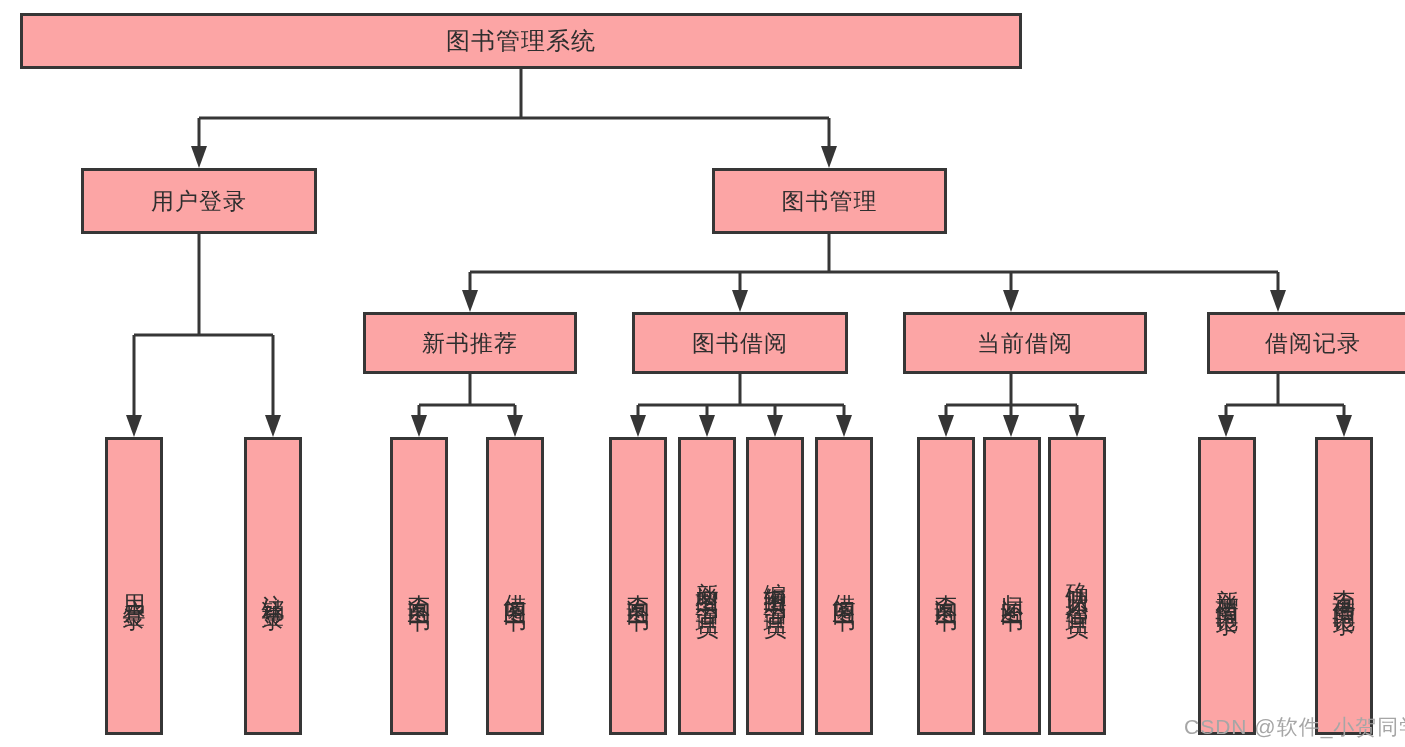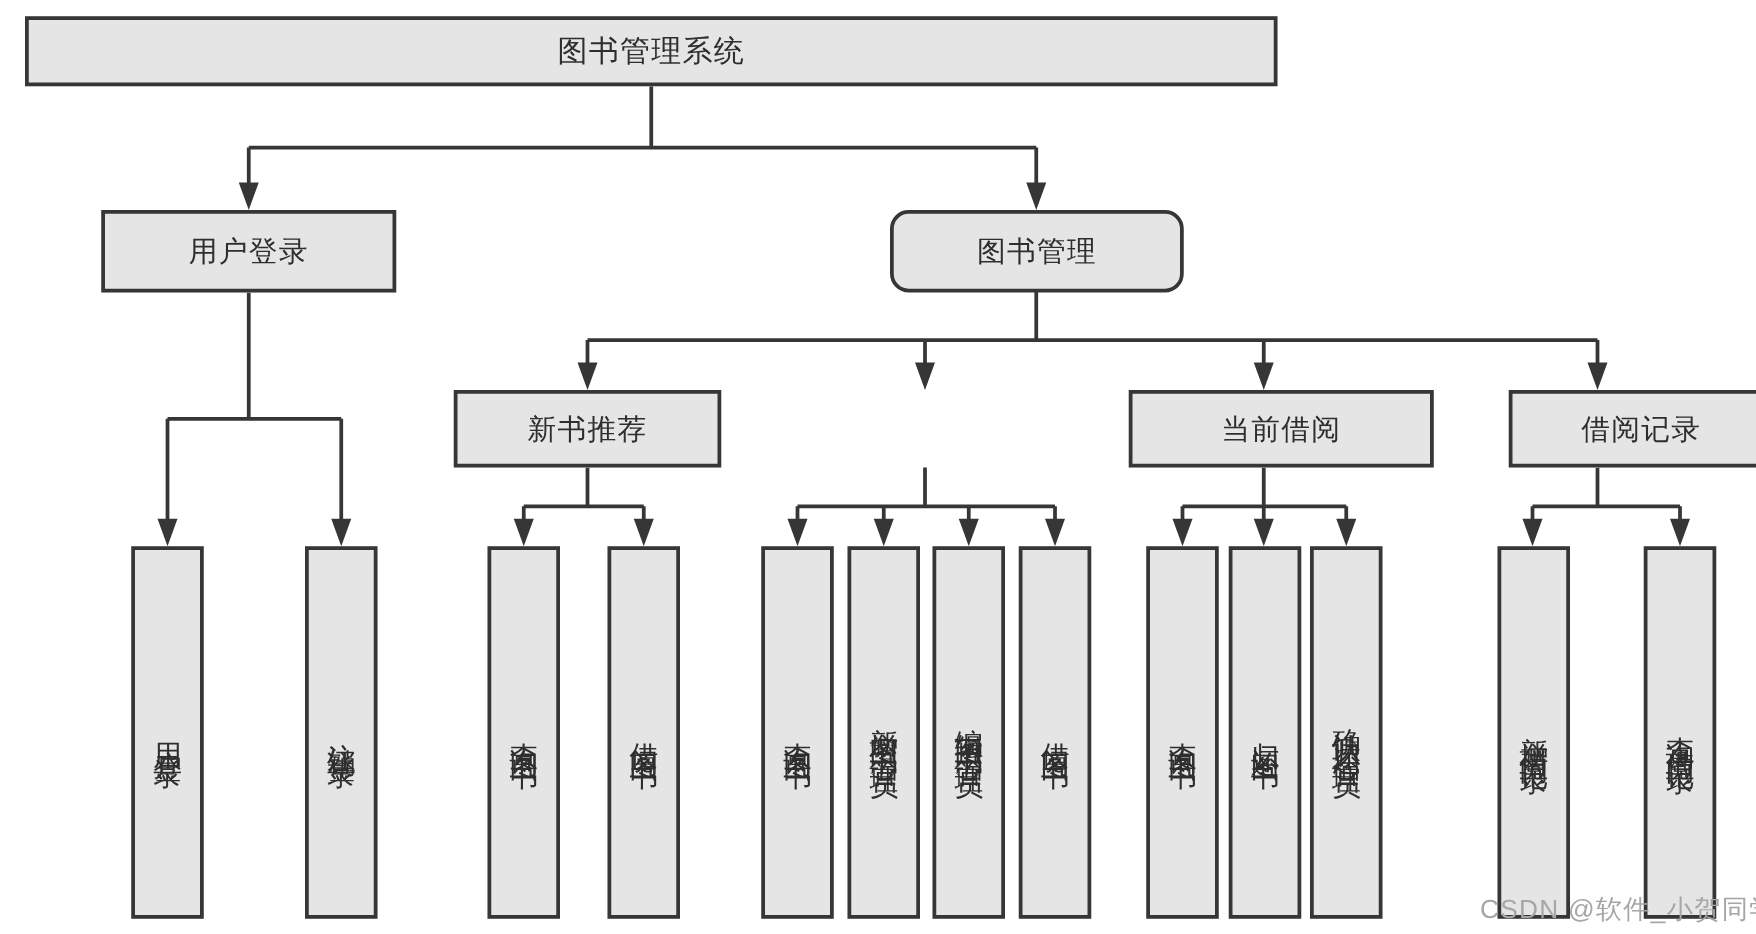--- a/index.html
+++ b/index.html
@@ -14,21 +14,21 @@
   #connectors {
     position: absolute;
     left: 0; top: 0;
     width: 1405px; height: 747px;
     z-index: 1;
   }
   .box {
     position: absolute;
     box-sizing: border-box;
     border: 3px solid #363636;
-    background: #e5e5e5;
+    background: #fca5a5;
     display: flex;
     align-items: center;
     justify-content: center;
     color: #2e2e2e;
     font-size: 23px;
     letter-spacing: 1px;
     z-index: 2;
   }
   .leaf {
     width: 58px;
@@ -102,26 +102,29 @@
     </g>
   </svg>
 
   <div class="box" id="root-box">
     <span>图书管理系统</span>
   </div>
 
   <div class="box lvl2" style="left:81px; width:236px;">
     <span>用户登录</span>
   </div>
-  <div class="box lvl2" style="left:712px; width:235px;border-radius:15px;">
+  <div class="box lvl2" style="left:712px; width:235px;">
     <span>图书管理</span>
   </div>
 
   <div class="box group" style="left:363px; width:214px;">
     <span>新书推荐</span>
+  </div>
+  <div class="box group" style="left:632px; width:216px;">
+    <span>图书借阅</span>
   </div>
   <div class="box group" style="left:903px; width:244px;">
     <span>当前借阅</span>
   </div>
   <div class="box group" style="left:1173px; width:212px;margin-left:34px;">
     <span>借阅记录</span>
   </div>
 
   <div class="box leaf" style="left:105px;">
     <span class="vtext">用户登录</span>

